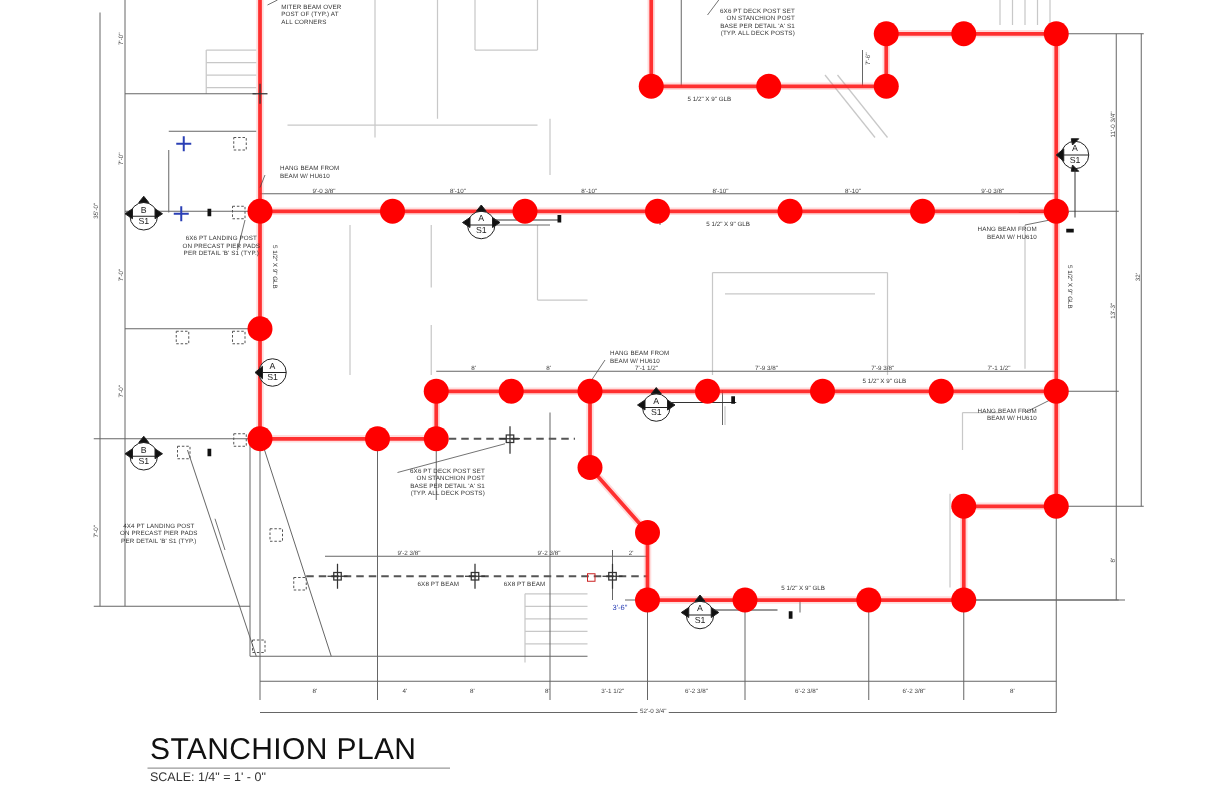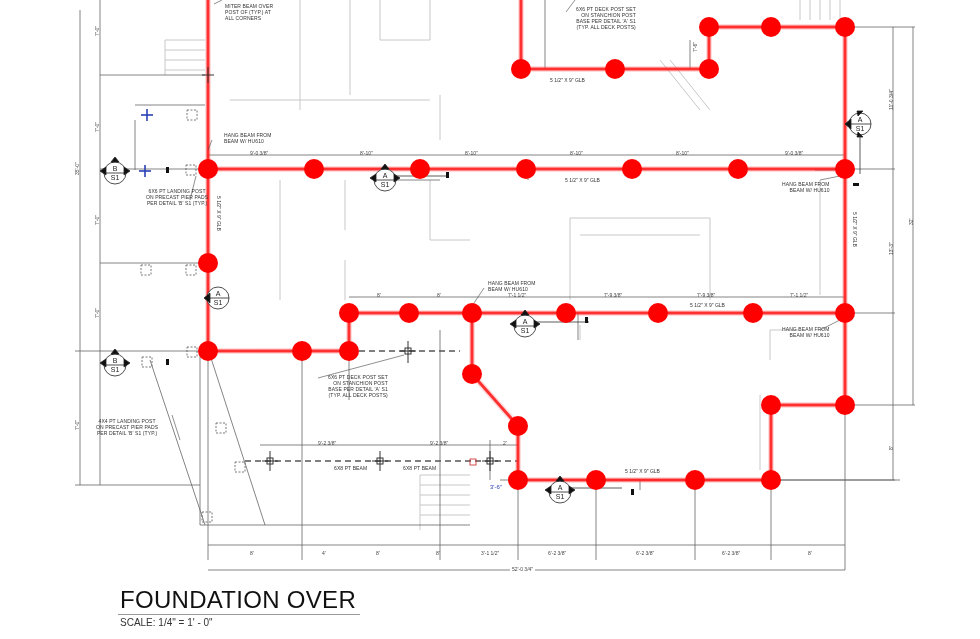--- a/index.html
+++ b/index.html
@@ -390,15 +390,15 @@
   </div>
 <div class="sec" style="left:104px;top:162px;">
     <span class="l1">B</span>
     <span class="l2">S1</span>
   </div>
 <div class="sec" style="left:104px;top:354px;">
     <span class="l1">B</span>
     <span class="l2">S1</span>
   </div>
 
-<div class="title">FOUNDATION OVER</div>
+<div class="title">STANCHION PLAN</div>
 <div class="title-rule"></div>
 <div class="scale">SCALE: 1/4" = 1' - 0"</div>
 
 </body></html>

